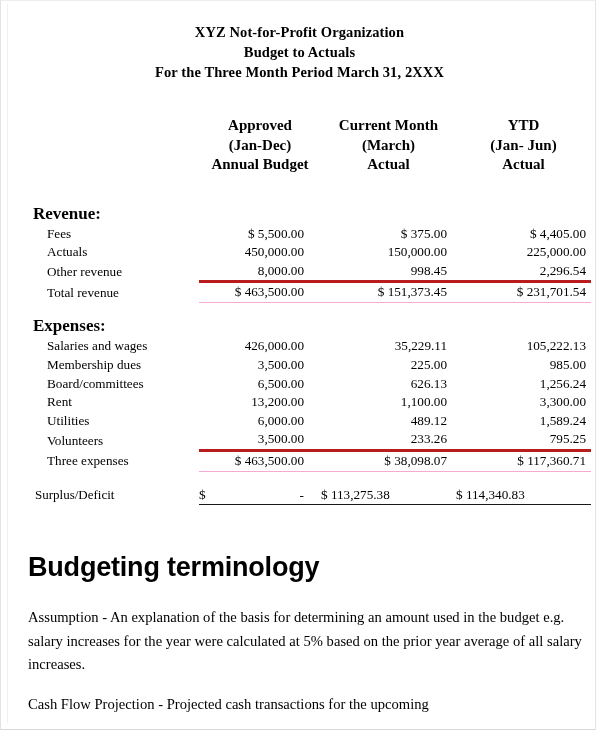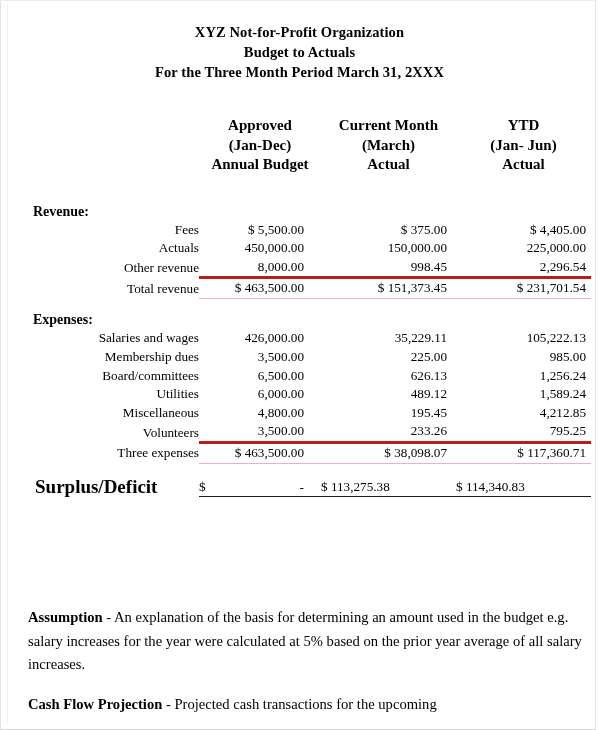--- a/index.html
+++ b/index.html
@@ -73,28 +73,28 @@
     font-weight: bold;
     font-size: 15px;
     line-height: 19.5px;
     padding-bottom: 2px;
   }
   .hdr .hl { display: block; }
 
   
   .sect td {
     font-weight: bold;
-    font-size: 14px;
+    font-size: 17px;
     padding-top: 14px;
     padding-bottom: 1px;
   }
   .sect .lbl { padding-left: 25px; }
 
   
-  .row td { line-height: 18.6px; text-align: right; }
+  .row td { line-height: 18.6px; }
   .row .lbl { padding-left: 39px; }
   .row .amt {
     text-align: right;
     padding-right: 5px;
     white-space: nowrap;
   }
   .stmt .amt-1 { padding-right: 17px; }
   .stmt .amt-2 { padding-right: 9px; }
   .stmt .amt-3 { padding-right: 5px; }
 
@@ -102,22 +102,22 @@
   .ruled-below .amt { border-bottom: 3px solid #b91c1c; }
   
   .total .amt { border-bottom: 1px solid #f9a8d4; }
 
   .spacer td { height: 13px; line-height: 13px; font-size: 1px; }
 
   
   .surplus td { line-height: 19px; }
   .surplus .lbl {
     padding-left: 27px;
-    font-weight: bold;
-    font-size: 19px;
+    font-weight: normal;
+    font-size: 13px;
   }
   .surplus .amt { border-bottom: 1px solid #1a1a1a; }
   .dash-cell {
     display: flex;
     justify-content: space-between;
     align-items: baseline;
   }
 
   
   .term-head {
@@ -132,21 +132,21 @@
   }
   .term-body {
     position: absolute;
     left: 20px;
     top: 602px;
     width: 556px;
     font-size: 14.6px;
     line-height: 23.5px;
   }
   .term-body p { margin: 0 0 16px 0; }
-  .term-body b { font-weight: bold; margin-top: 16px; }
+  .term-body b { font-weight: normal; margin-top: 16px; }
 </style>
 </head>
 <body>
 
 <div class="page">
  <div class="sheet">
 
   <div class="title-block">
     <div class="title-line">XYZ Not-for-Profit Organization</div>
     <div class="title-line">Budget to Actuals</div>
@@ -241,34 +241,34 @@
         <td class="amt amt-3">985.00</td>
       </tr>
 
       <tr class="row">
         <td class="lbl">Board/committees</td>
         <td class="amt amt-1">6,500.00</td>
         <td class="amt amt-2">626.13</td>
         <td class="amt amt-3">1,256.24</td>
       </tr>
 
+      <tr class="row">
+        <td class="lbl">Rent</td>
+        <td class="amt amt-1">13,200.00</td>
+        <td class="amt amt-2">1,100.00</td>
+        <td class="amt amt-3">3,300.00</td>
+      </tr>
 
       <tr class="row">
         <td class="lbl">Utilities</td>
         <td class="amt amt-1">6,000.00</td>
         <td class="amt amt-2">489.12</td>
         <td class="amt amt-3">1,589.24</td>
       </tr>
 
-      <tr class="row">
-        <td class="lbl">Miscellaneous</td>
-        <td class="amt amt-1">4,800.00</td>
-        <td class="amt amt-2">195.45</td>
-        <td class="amt amt-3">4,212.85</td>
-      </tr>
 
       <tr class="row ruled-below">
         <td class="lbl">Volunteers</td>
         <td class="amt amt-1">3,500.00</td>
         <td class="amt amt-2">233.26</td>
         <td class="amt amt-3">795.25</td>
       </tr>
 
       <tr class="row total">
         <td class="lbl">Three expenses</td>
@@ -289,20 +289,21 @@
             <span>-</span>
           </span>
         </td>
         <td class="amt amt-2">$ 113,275.38</td>
         <td class="amt amt-3">$ 114,340.83</td>
       </tr>
 
     </tbody>
   </table>
 
+  <div class="term-head">Budgeting terminology</div>
 
   <div class="term-body">
     <p>
       <b>Assumption</b><span> - </span><span>An explanation of the basis for determining an amount used in the budget e.g. salary increases for the year were calculated at 5% based on the prior year average of all salary increases.</span>
     </p>
     <p>
       <b>Cash Flow Projection</b><span> - </span><span>Projected cash transactions for the upcoming</span>
     </p>
   </div>
 

